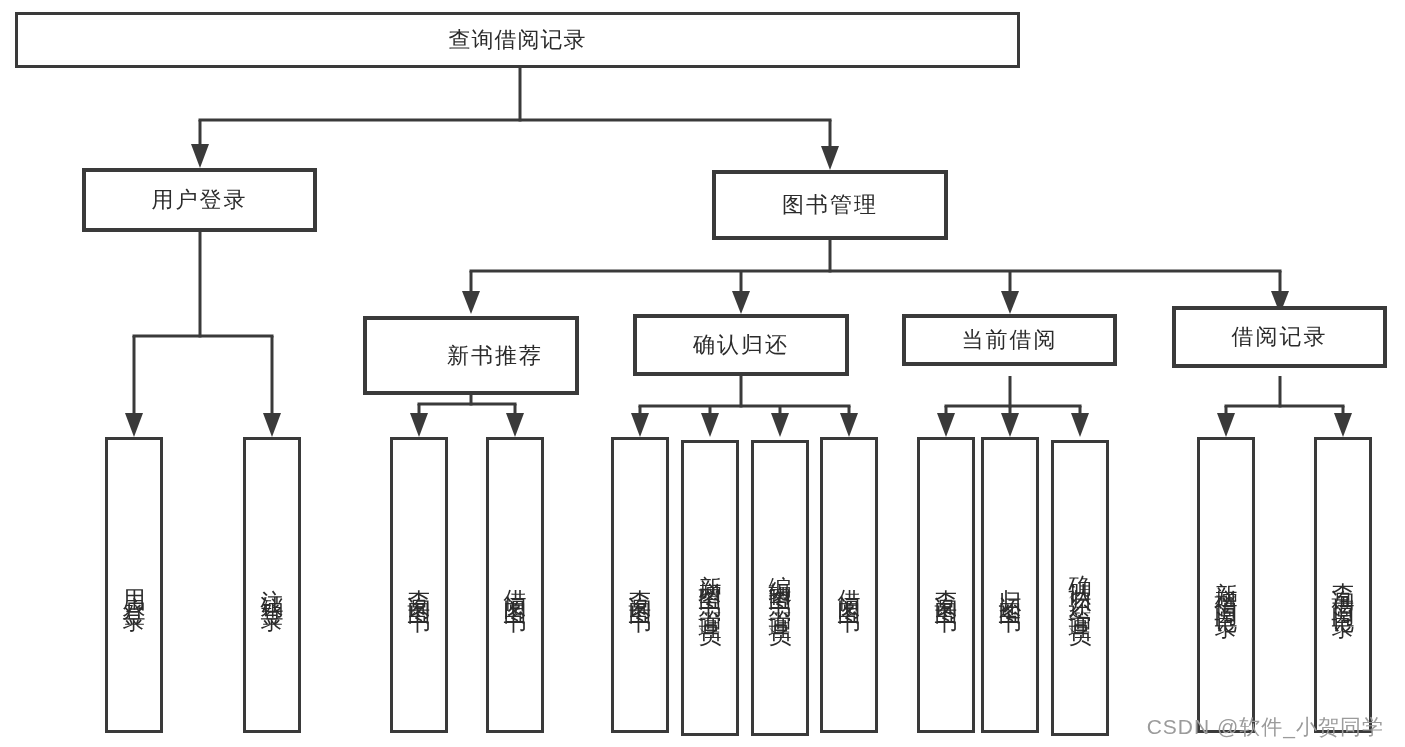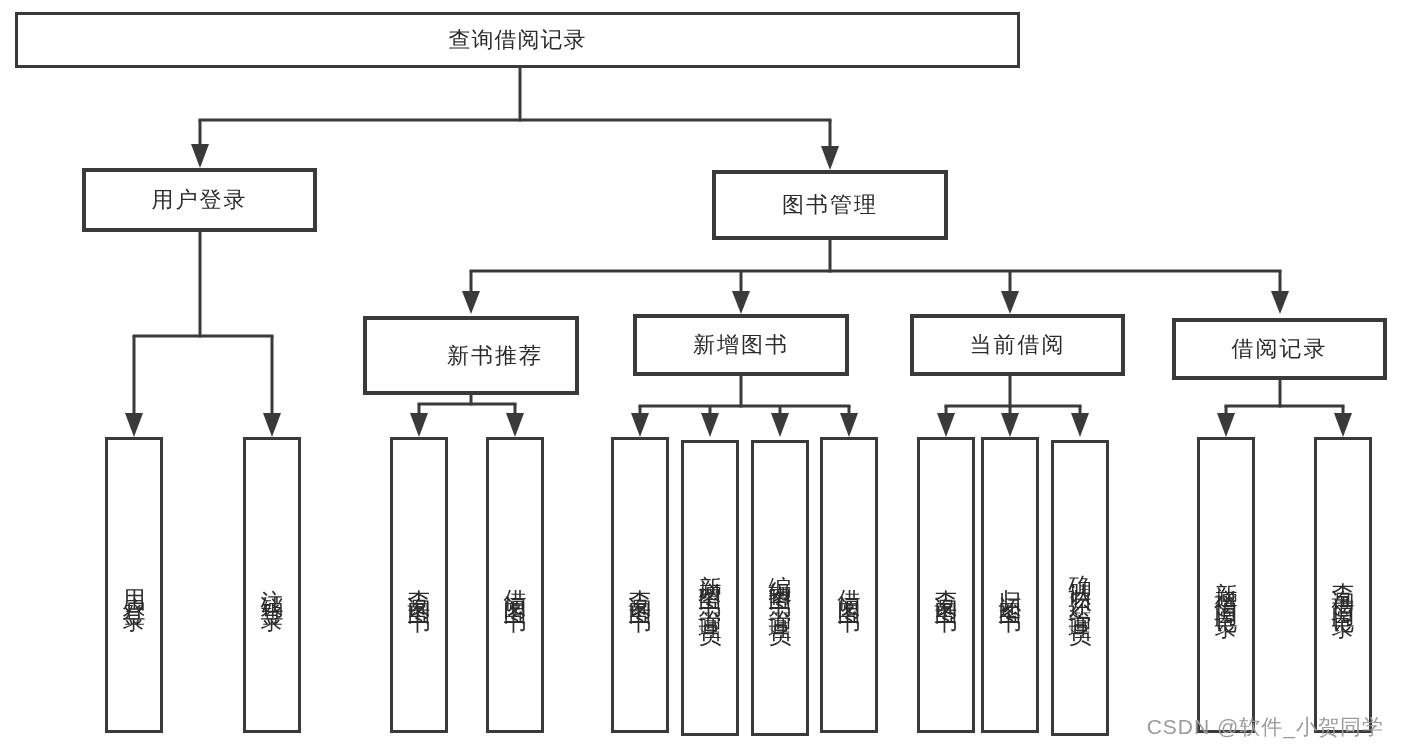--- a/index.html
+++ b/index.html
@@ -126,26 +126,26 @@
     <span>用户登录</span>
   </div>
   <div class="node branch" style="left:712px; top:170px; width:236px; height:70px;">
     <span>图书管理</span>
   </div>
 
   <div class="node branch" style="left:363px; top:316px; width:216px; height:79px;padding-left:48px;">
     <span>新书推荐</span>
   </div>
   <div class="node branch" style="left:633px; top:314px; width:216px; height:62px;">
-    <span>新增图书</span>
+    <span>确认归还</span>
   </div>
-  <div class="node branch" style="left:902px; top:314px; width:215px; height:62px;margin-left:8px;">
+  <div class="node branch" style="left:902px; top:314px; width:215px; height:52px;">
     <span>当前借阅</span>
   </div>
-  <div class="node branch" style="left:1172px; top:318px; width:215px; height:62px;">
+  <div class="node branch" style="left:1172px; top:306px; width:215px; height:62px;">
     <span>借阅记录</span>
   </div>
 
   <div class="node leaf" style="left:105px; top:437px; width:58px; height:296px;">
     <span class="vtext">用户登录</span>
   </div>
   <div class="node leaf" style="left:243px; top:437px; width:58px; height:296px;">
     <span class="vtext">注销登录</span>
   </div>
 

